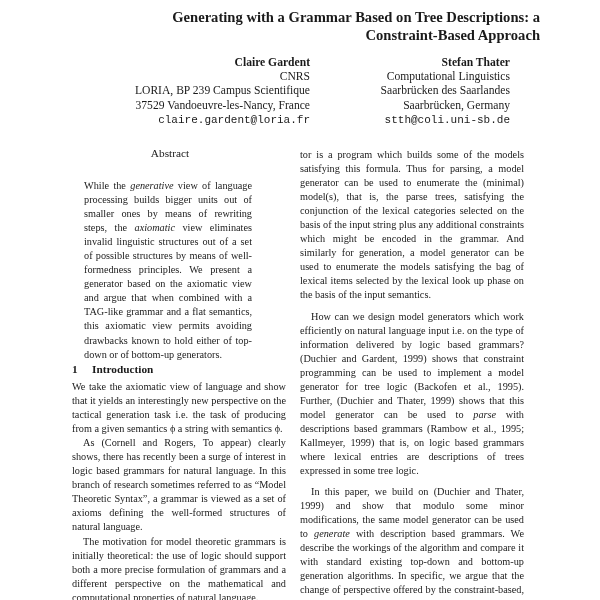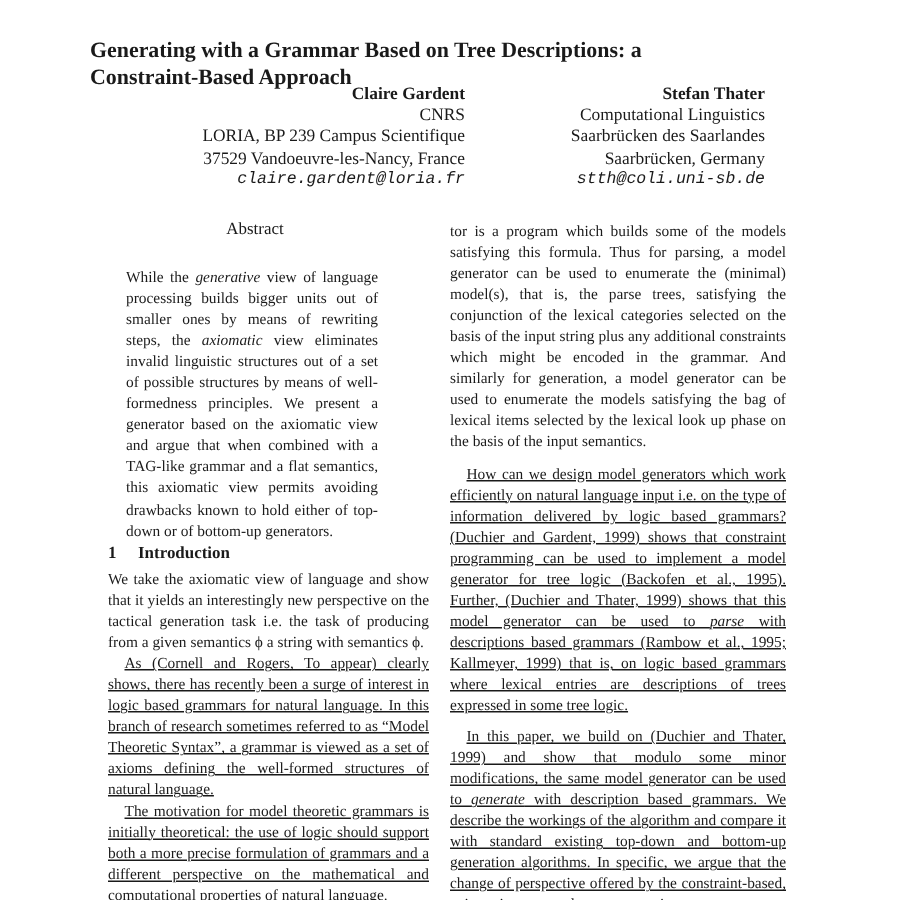--- a/index.html
+++ b/index.html
@@ -3,49 +3,49 @@
 <meta charset="utf-8">
 <style>
   html, body { margin: 0; padding: 0; background: #ffffff; }
   body {
     width: 600px; height: 600px; overflow: hidden; position: relative;
     font-family: "Liberation Serif", "DejaVu Serif", serif;
     color: #1a1a1a;
   }
   .title {
     position: absolute; left: 60px; top: 8px; width: 480px;
-    text-align: left; font-weight: bold; font-size: 14.6px; line-height: 18px; margin-top: 17px;
+    text-align: right; font-weight: bold; font-size: 14.6px; line-height: 18px;
   }
   .author {
     position: absolute; top: 56px; width: 220px; text-align: right;
     font-size: 11.6px; line-height: 14.2px;
   }
   .author.a1 { left: 90px; }
   .author.a2 { left: 290px; }
   .author .name { font-weight: bold; }
-  .author .email { font-family: "Liberation Mono", "DejaVu Sans Mono", monospace; font-size: 11px; font-style: italic; }
+  .author .email { font-family: "Liberation Mono", "DejaVu Sans Mono", monospace; font-size: 11px; }
 
   .abstract-head {
     position: absolute; left: 40px; top: 147px; width: 260px;
     text-align: center; font-weight: normal; font-size: 11.3px;
   }
   .abstract {
     position: absolute; left: 84px; top: 163px; width: 168px;
     font-size: 10.25px; line-height: 14.05px; text-align: justify; margin-top: 16px;
   }
   .section-head {
     position: absolute; left: 72px; top: 363px; font-weight: bold; font-size: 11.3px;
   }
   .section-head .num { display: inline-block; width: 20px; }
   .intro {
     position: absolute; left: 72px; top: 380px; width: 214px;
     font-size: 10.25px; line-height: 14.05px; text-align: justify;
   }
   .intro p, .right p, .abstract p { margin: 0; }
-  .intro .indent, .right .indent { text-indent: 11px; text-decoration: underline; }
+  .intro .indent, .right .indent { text-indent: 11px; }
   .right {
     position: absolute; left: 300px; top: 148px; width: 224px;
     font-size: 10.25px; line-height: 14.05px; text-align: justify;
   }
   .gap { height: 7px; }
   em { font-style: italic; }
 </style>
 </head>
 <body>
 

